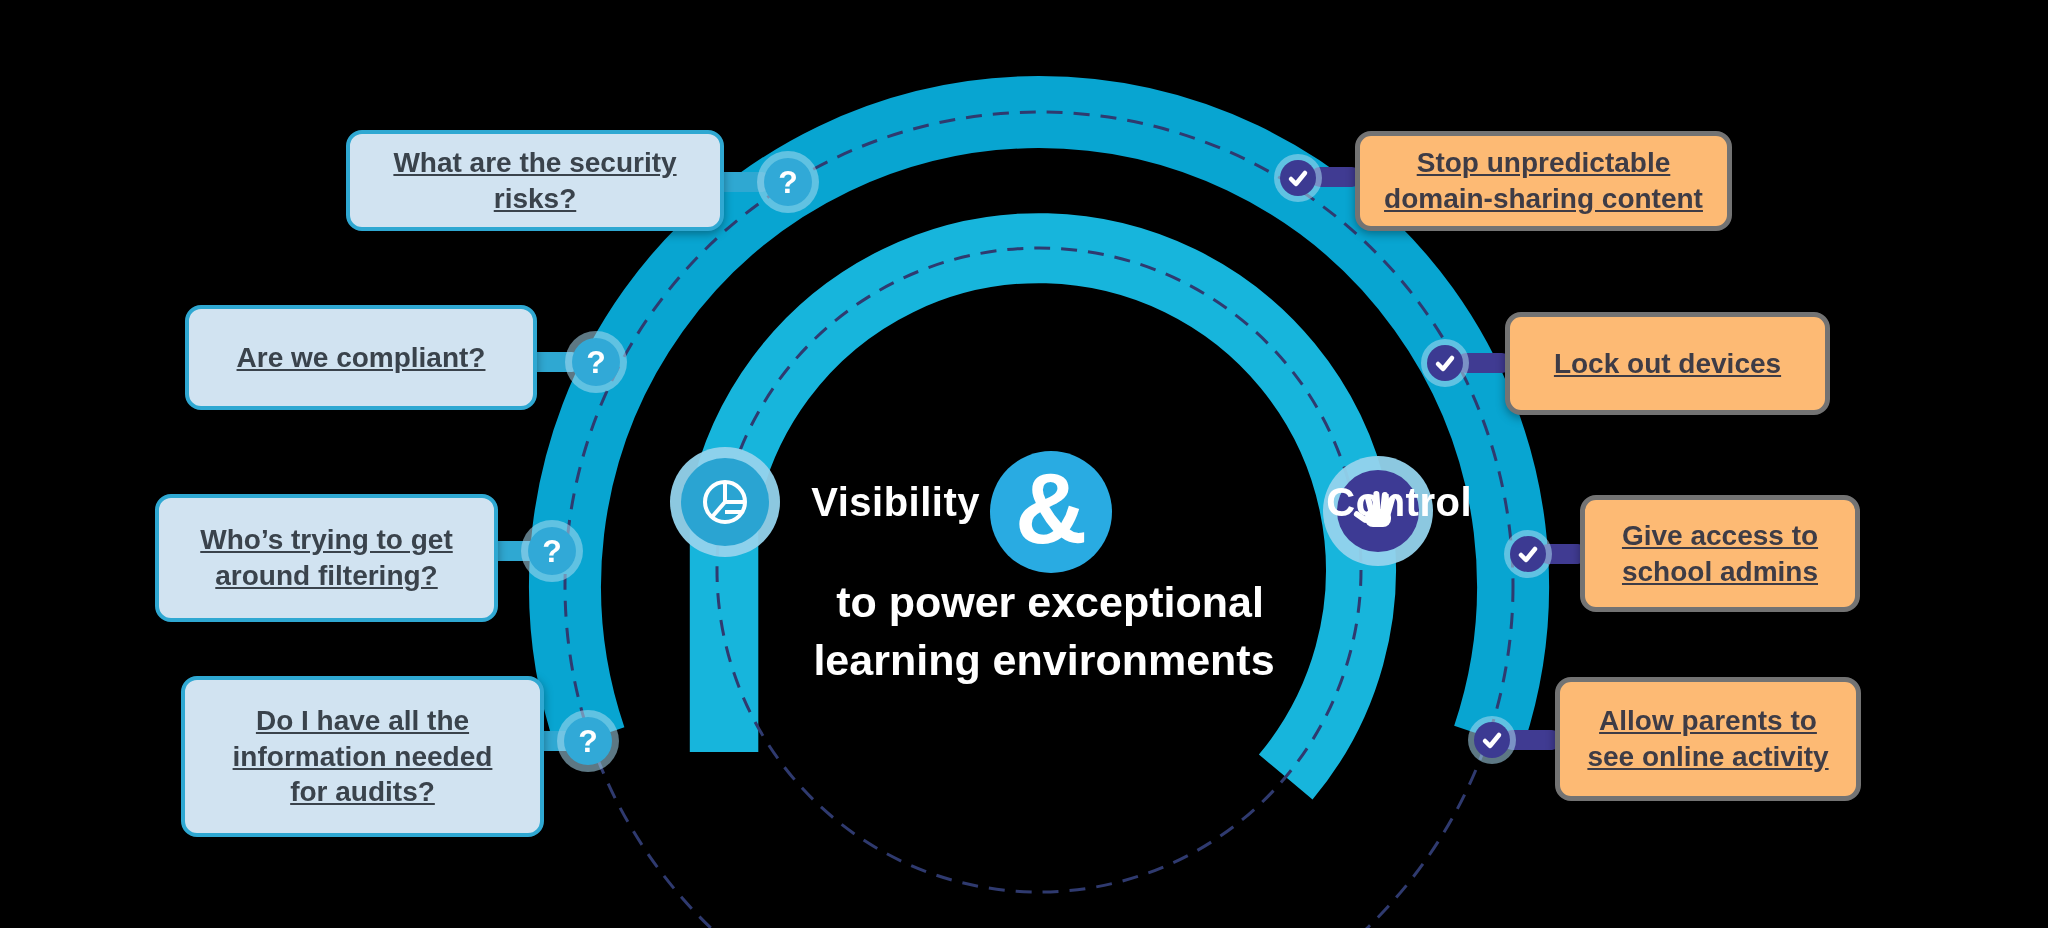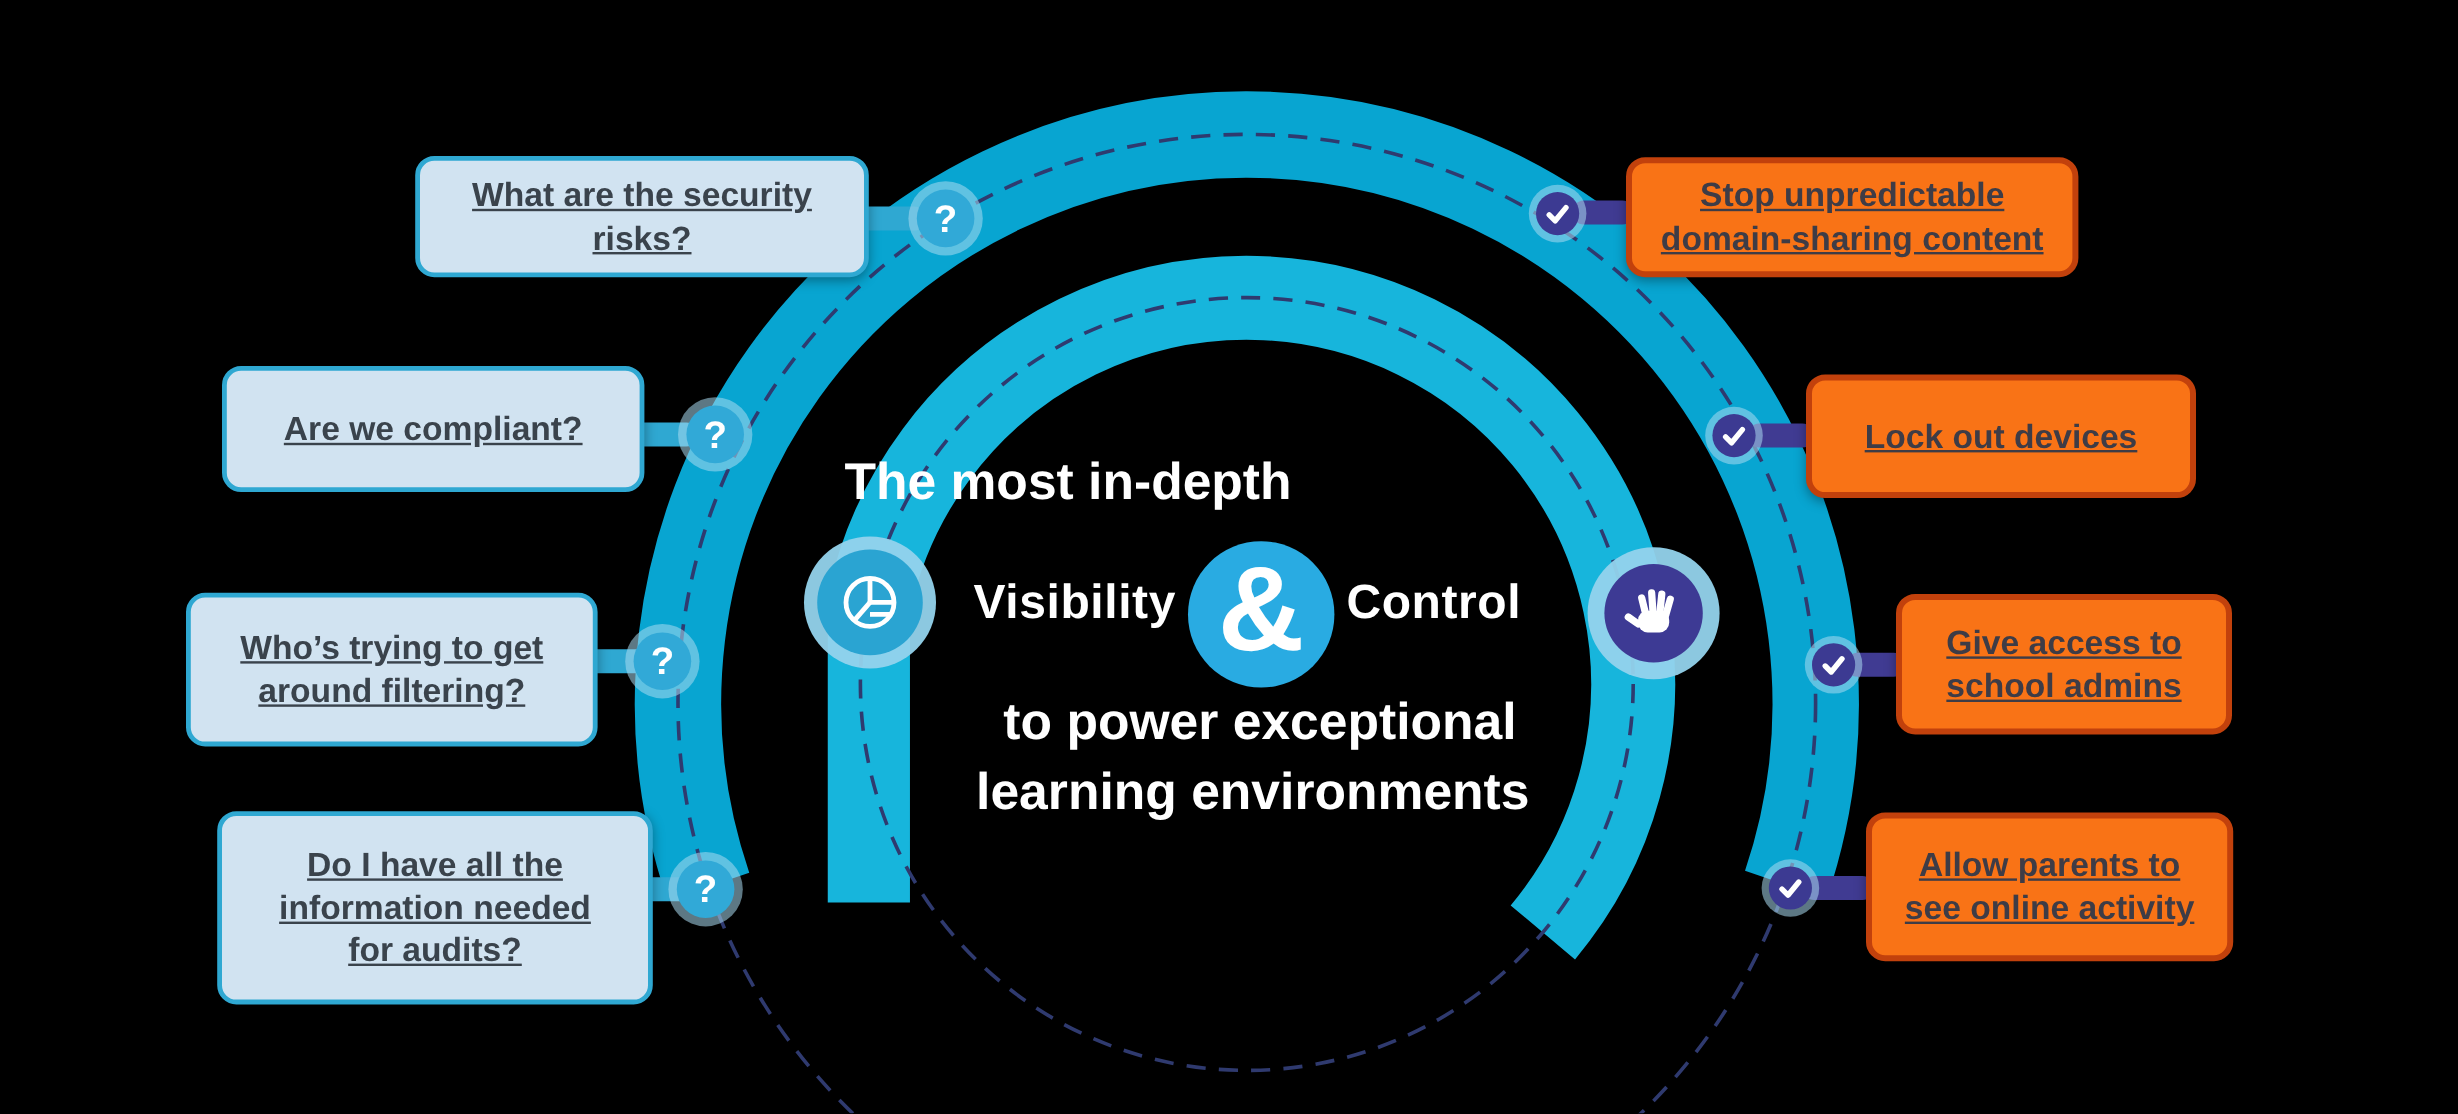--- a/index.html
+++ b/index.html
@@ -9,21 +9,21 @@
   }
   #ring-svg{position:absolute;left:0;top:0;}
   
   .bubble{
     position:absolute;display:flex;align-items:center;justify-content:center;
     border-radius:16px;text-align:center;box-sizing:border-box;
     box-shadow:0 3px 10px rgba(0,0,0,0.35);
     font-weight:700;white-space:pre-line;line-height:1.28;text-decoration:underline;
   }
   .bubble.q{background:#d1e3f1;border:4px solid #2fa8d2;color:#3a434c;font-size:28px;}
-  .bubble.a{background:#f97316;border:5px solid #c2410c;color:#3e3c46;font-size:28px;}
+  .bubble.a{background:#fdba74;border:5px solid #737373;color:#3e3c46;font-size:28px;}
   
   .stub{position:absolute;height:20px;border-radius:10px;}
   .stub.q{background:#2fa8d2;}
   .stub.a{background:#403b92;}
   
   .marker{position:absolute;border-radius:50%;display:flex;align-items:center;justify-content:center;}
   .halo{background:rgba(170,219,240,0.55);}
   .halo.icon-halo{background:rgba(148,211,236,0.95);}
   .disc{border-radius:50%;display:flex;align-items:center;justify-content:center;}
   .q-disc{background:#31a9d7;color:#fff;font-size:32px;font-weight:700;}
@@ -128,23 +128,22 @@
           <rect x="22" y="6" width="6" height="24" rx="3" transform="rotate(-4 25 18)"></rect>
           <rect x="29" y="7" width="6" height="23" rx="3" transform="rotate(6 32 18)"></rect>
           <rect x="35" y="11" width="6" height="20" rx="3" transform="rotate(16 38 21)"></rect>
           <rect x="6" y="24" width="6" height="16" rx="3" transform="rotate(-55 9 32)"></rect>
         </g>
       </svg>
     </div>
   </div>
   <div class="amp-disc" style="left:990px;top:451px;width:122px;height:122px;">&amp;</div>
 
-  <div class="headline h-small" style="left:590px;top:378px;width:600px;">The most in-depth</div>
   <div class="headline h-big" style="left:630px;top:480px;width:350px;text-align:right;">Visibility</div>
-  <div class="headline h-big" style="left:1122px;top:480px;width:350px;text-align:left;">Control</div>
+  <div class="headline h-big" style="left:1122px;top:480px;width:350px;text-align:right;">Control</div>
   <div class="headline h-small" style="left:750px;top:578px;width:600px;">to power exceptional</div>
   <div class="headline h-small" style="left:744px;top:636px;width:600px;">learning environments</div>
 
   <div class="bubble q" style="left:346px;top:130px;width:378px;height:101px;">What are the security risks?</div>
   <div class="bubble q" style="left:185px;top:305px;width:352px;height:105px;">Are we compliant?</div>
   <div class="bubble q" style="left:155px;top:494px;width:343px;height:128px;">Who’s trying to get
 around filtering?</div>
   <div class="bubble q" style="left:181px;top:676px;width:363px;height:161px;">Do I have all the
 information needed
 for audits?</div>

